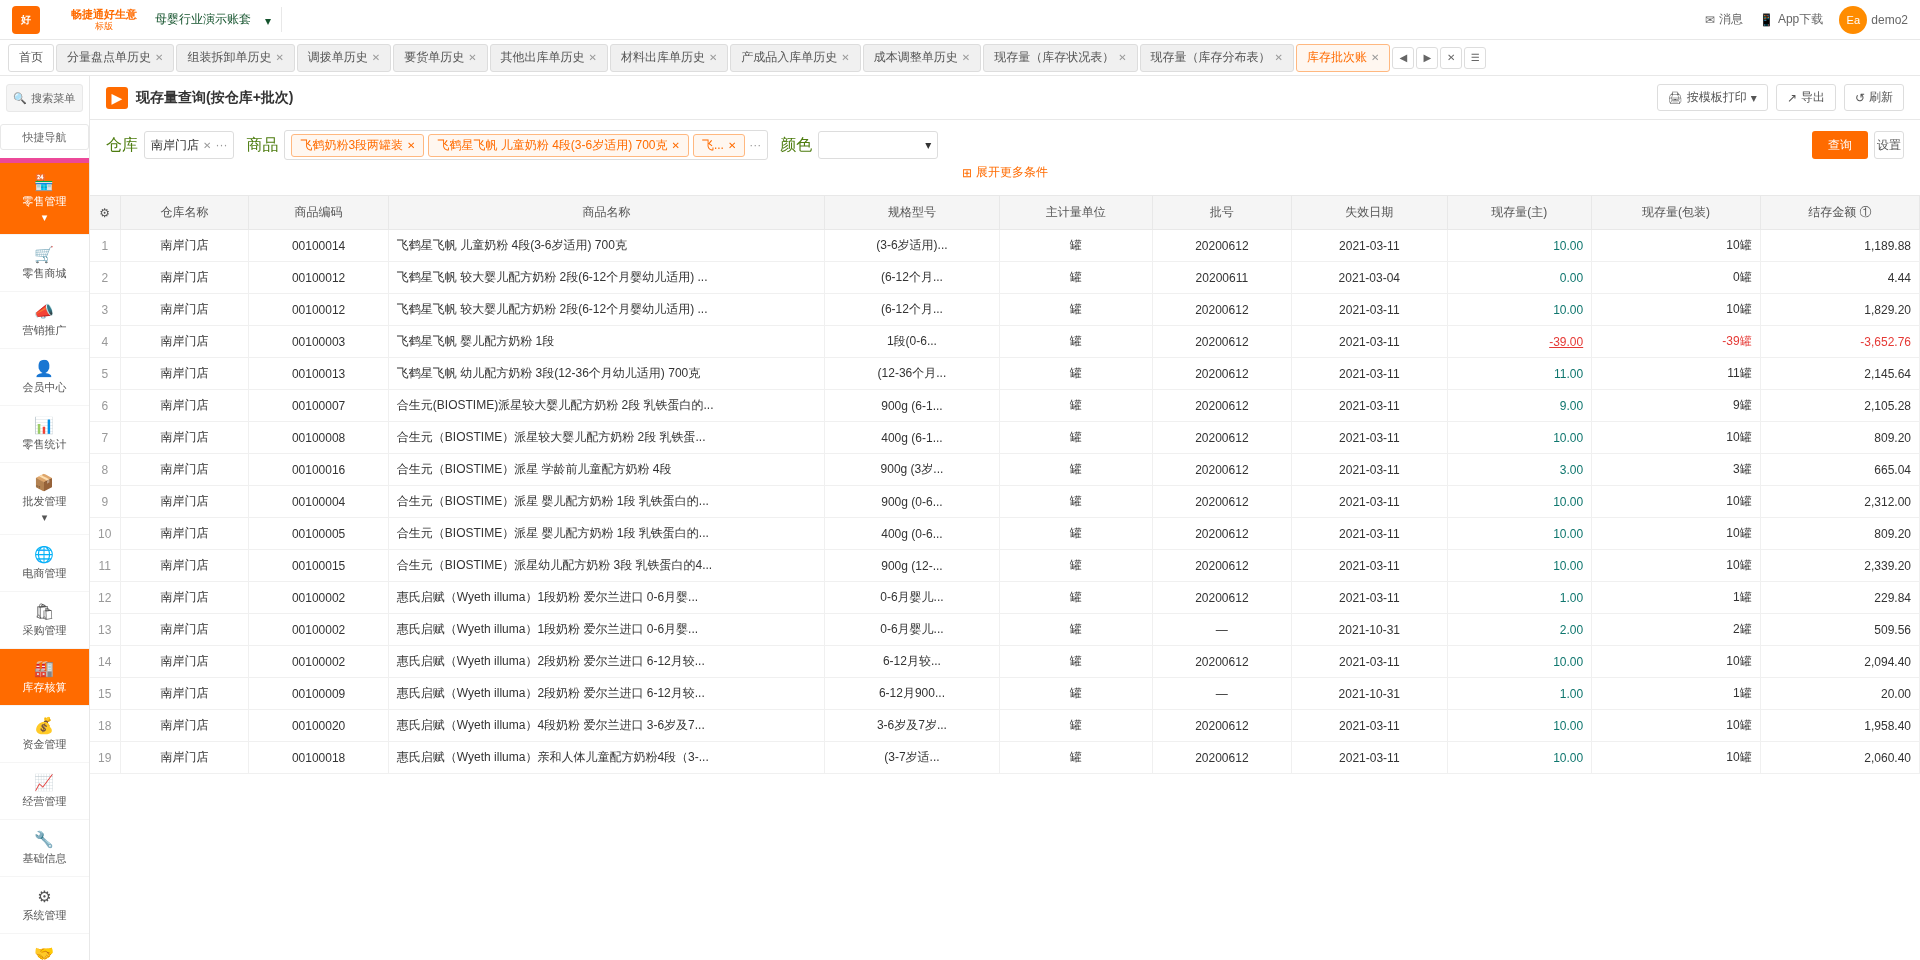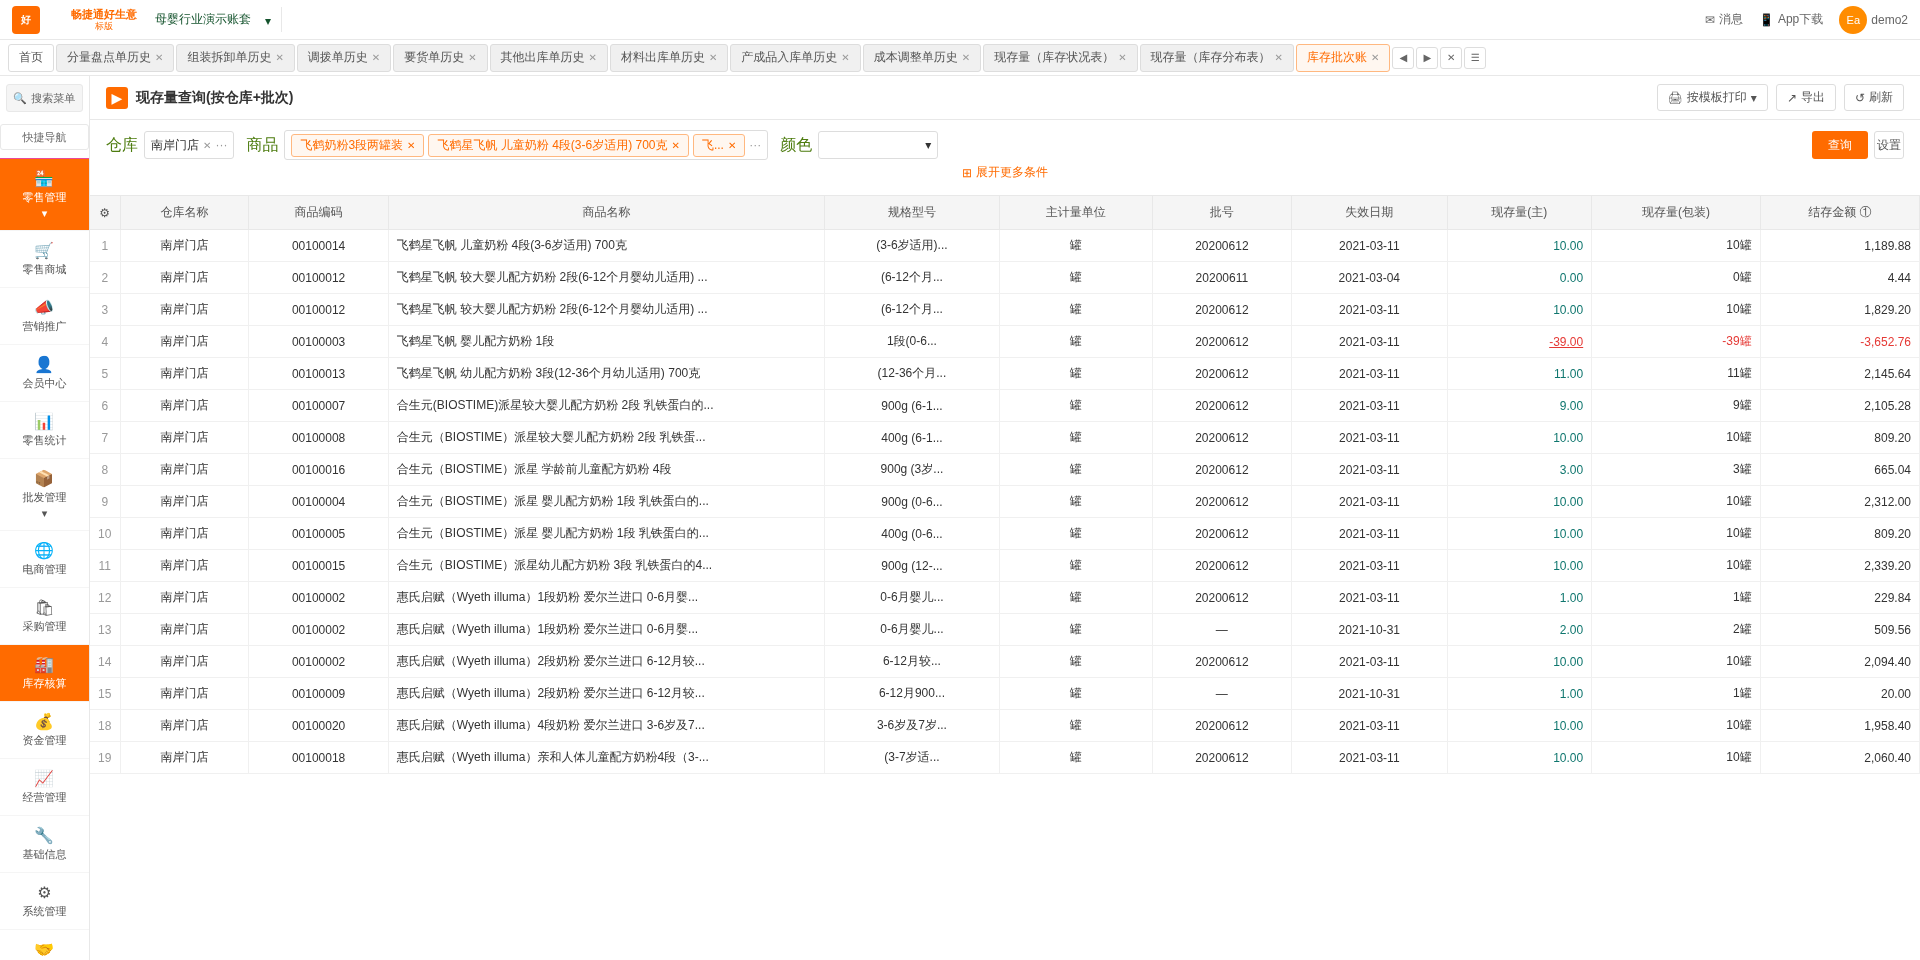--- a/index.html
+++ b/index.html
@@ -23,21 +23,21 @@
     .tab-item.home { background: #fff; color: #555; border-color: #ddd; }
     .tab-nav-btn { width: 22px; height: 22px; display: flex; align-items: center; justify-content: center; cursor: pointer; color: #666; border: 1px solid #ddd; border-radius: 3px; background: #fff; font-size: 10px; }
 
     
     .main-layout { display: flex; flex: 1; overflow: hidden; }
 
     
     .sidebar { width: 90px; background: #fff; border-right: 1px solid #e8e8e8; display: flex; flex-direction: column; overflow-y: auto; }
     .sidebar-search { padding: 8px 6px; }
     .sidebar-search-btn { width: 100%; height: 28px; background: #f5f5f5; border: 1px solid #e8e8e8; border-radius: 3px; display: flex; align-items: center; justify-content: center; gap: 4px; cursor: pointer; font-size: 11px; color: #666; }
-    .sidebar-shortcut { padding: 4px 0 8px; border-bottom: 1px solid #ec4899; }
+    .sidebar-shortcut { padding: 4px 0 8px; border-bottom: 5px solid #ec4899; }
     .sidebar-shortcut-btn { width: 100%; height: 26px; background: #fff; border: 1px solid #e8e8e8; border-radius: 3px; display: flex; align-items: center; justify-content: center; font-size: 11px; color: #666; cursor: pointer; }
     .sidebar-menu-item { width: 100%; padding: 10px 6px; display: flex; flex-direction: column; align-items: center; gap: 2px; cursor: pointer; font-size: 11px; color: #555; border-bottom: 1px solid #f5f5f5; }
     .sidebar-menu-item.active { background: #ff6b00; color: white; }
     .sidebar-menu-item .menu-icon { font-size: 16px; }
 
     
     .content-area { flex: 1; display: flex; flex-direction: column; overflow: hidden; background: #f0f2f5; }
 
     
     .page-header { background: #fff; padding: 8px 16px; display: flex; align-items: center; justify-content: space-between; border-bottom: 1px solid #e8e8e8; }

